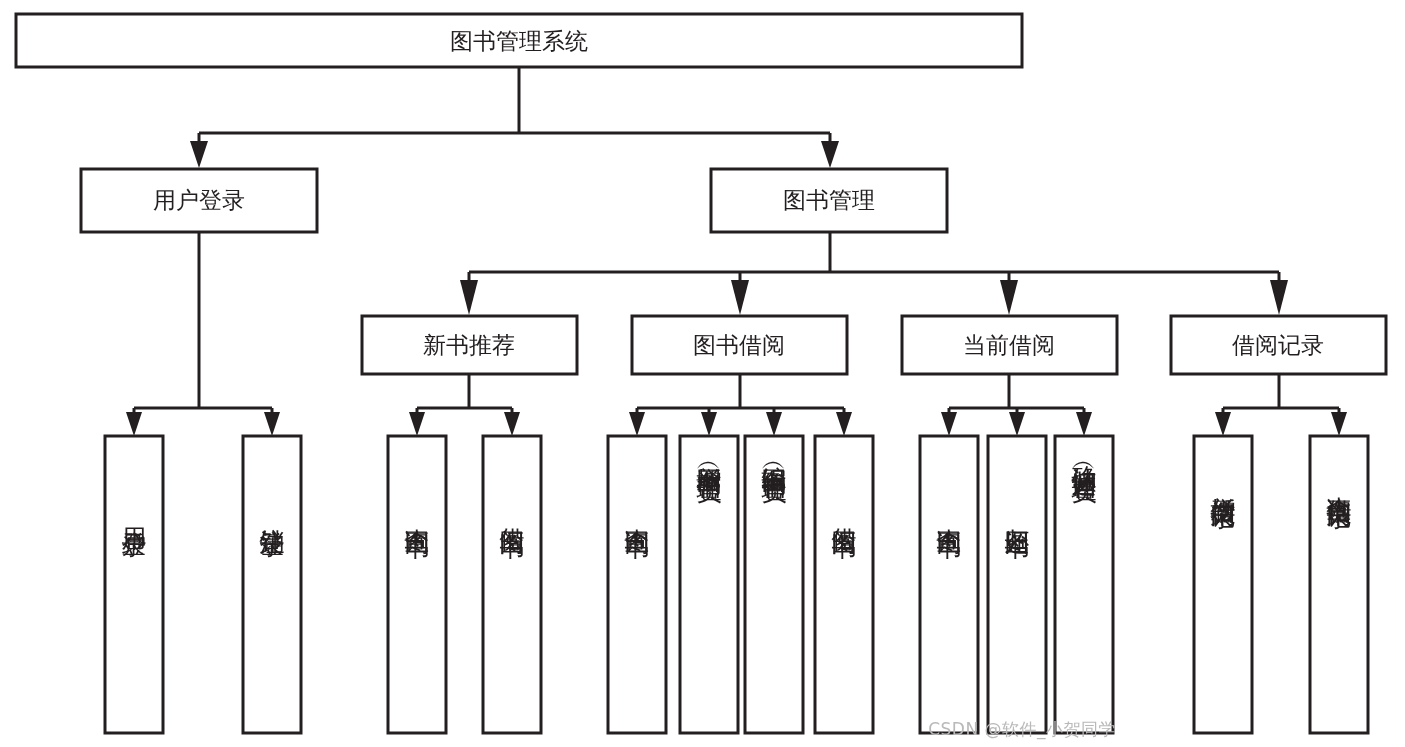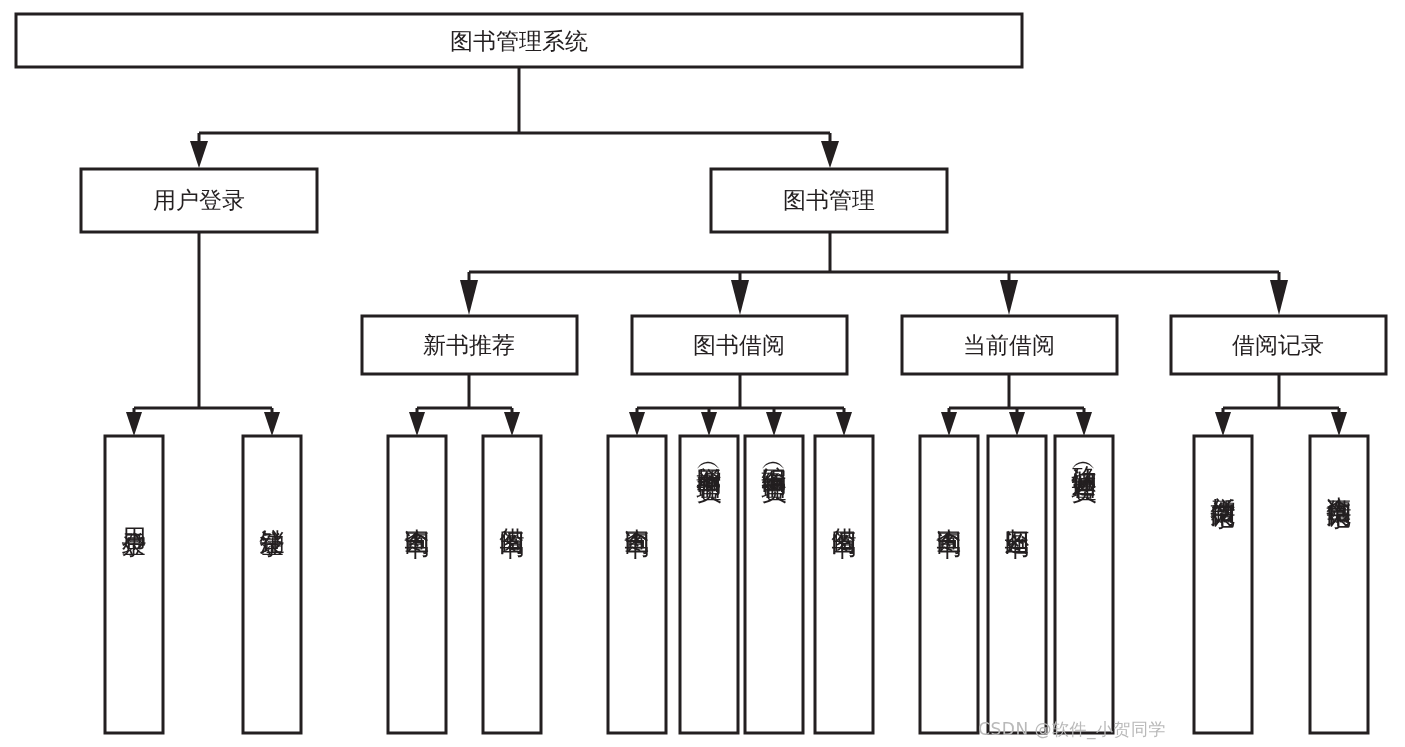--- a/index.html
+++ b/index.html
@@ -11,21 +11,20 @@
     width: 1405px;
     height: 747px;
     font-family: "DejaVu Sans", "Liberation Sans", sans-serif;
     overflow: hidden;
     position: relative;
   }
   #diagram-root {
     position: relative;
     width: 1122px;
     height: 747px;
-    padding-left: 44px;
   }
   svg.diagram-canvas {
     position: absolute;
     top: 0;
     left: 0;
     width: 1405px;
     height: 747px;
     display: block;
   }
   .node-box {
@@ -62,21 +61,21 @@
     text-orientation: upright;
     font-family: "DejaVu Sans", "Liberation Sans", sans-serif;
     font-size: 25px;
     line-height: 1;
     letter-spacing: 2px;
     color: #231f20;
     white-space: nowrap;
   }
   .watermark {
     position: absolute;
-    right: 0;
+    right: 6px;
     bottom: 6px;
     font-family: "DejaVu Sans", "Liberation Sans", sans-serif;
     font-size: 17px;
     color: #b9b9b9;
     letter-spacing: 0.5px;
     white-space: nowrap;
   }
 </style>
 </head>
 <body>

